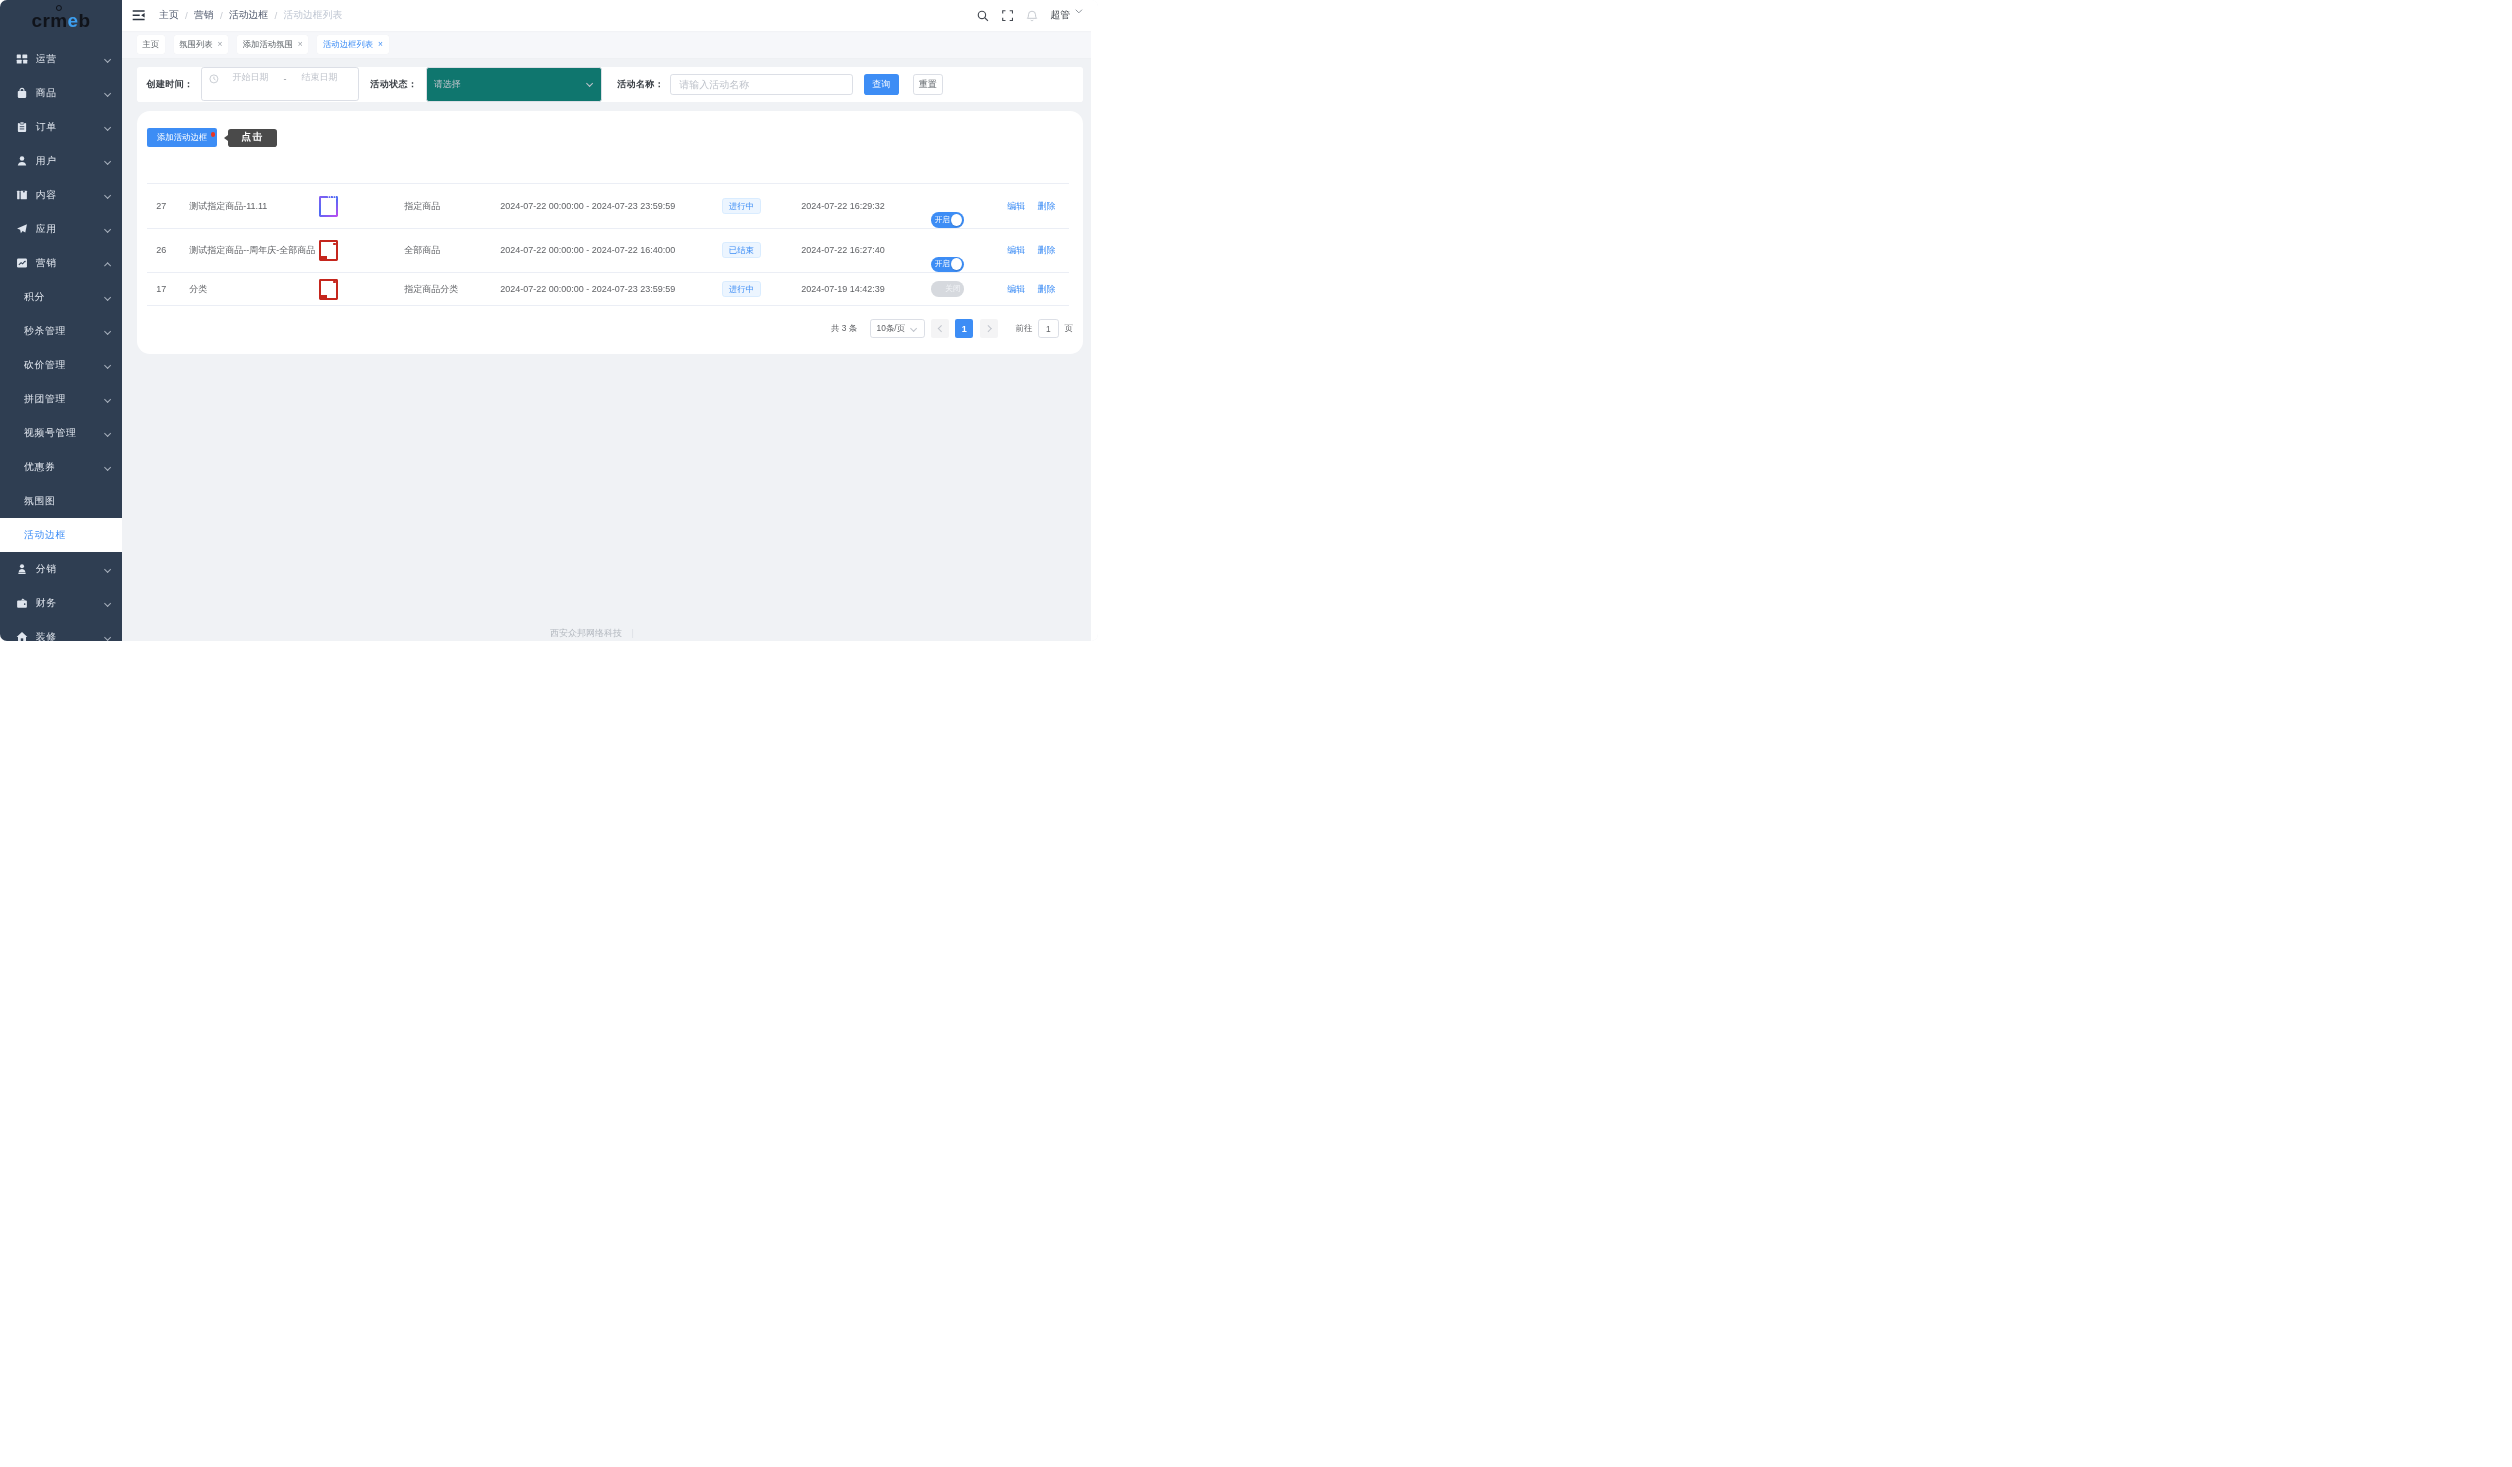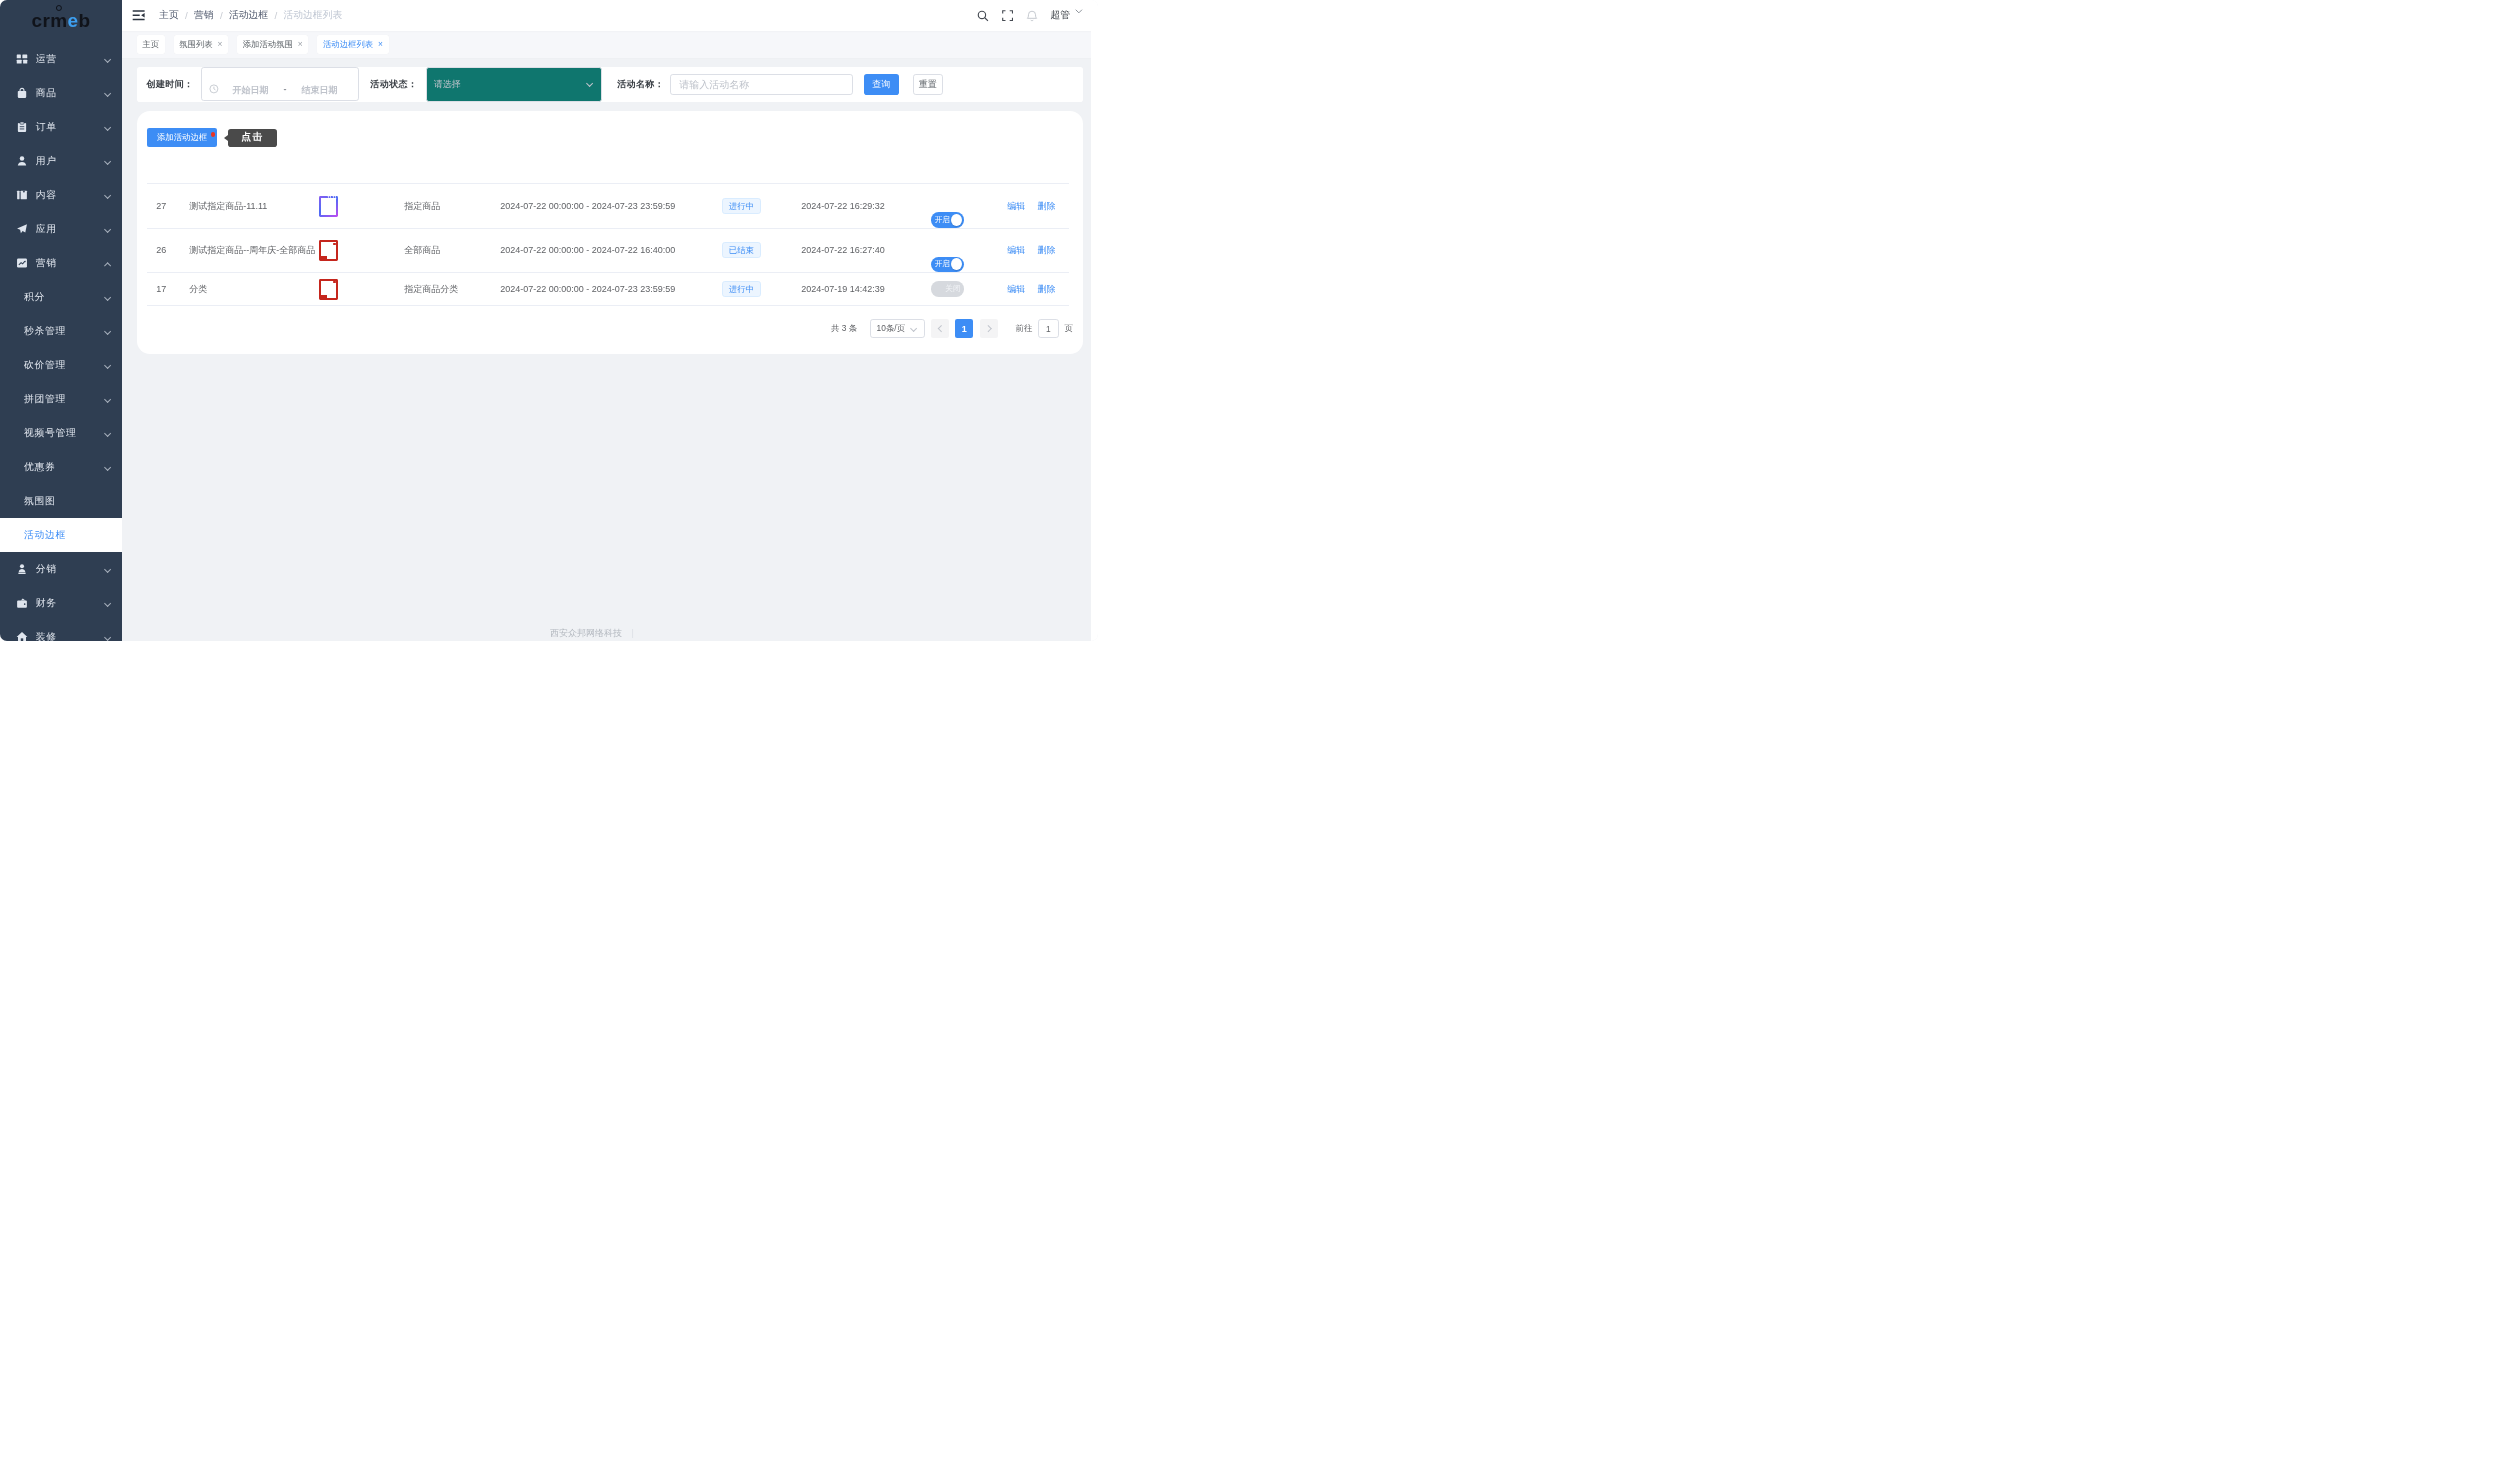--- a/index.html
+++ b/index.html
@@ -57,21 +57,21 @@
   .tab-chip.active{color:var(--primary);}
   .tab-chip.active .tab-close{color:var(--primary);}
 
   .content{position:relative;height:calc(100% - 59px);}
 
   
   .filter-card{margin:7.7px 14.7px 0 14.7px;height:35px;background:#fff;border-radius:2.8px;
                display:flex;align-items:center;padding:0 9.8px;}
   .flt-label{font-size:9px;font-weight:700;color:#3a3f45;white-space:nowrap;letter-spacing:0.4px;}
   .date-range{width:158px;height:21px;border:0.7px solid var(--border);border-radius:2.8px;
-              display:flex;align-items:flex-start;padding:16px 7px;margin:0 11.2px 0 7.7px;background:#fff;font-weight:bold;}
+              display:flex;align-items:flex-end;padding:16px 7px;margin:0 11.2px 0 7.7px;background:#fff;}
   .date-range .ph{flex:1;text-align:center;font-size:9px;color:#bfc3cb;white-space:nowrap;}
   .date-sep{color:#8f949b;font-size:9px;padding:0 1.4px;}
   .sel{width:176px;height:35px;border:0.7px solid var(--border);border-radius:2.8px;display:flex;
        align-items:center;padding:0 7px;margin:0 15.4px 0 8.4px;background:#0f766e;cursor:pointer;}
   .sel .ph{flex:1;font-size:9px;color:#bfc3cb;}
   .sel-arrow{width:7px;height:7px;position:relative;}
   .sel-arrow::before{content:'';position:absolute;left:0.7px;top:0.7px;width:4.2px;height:4.2px;
        border-right:0.9px solid var(--muted);border-bottom:0.9px solid var(--muted);transform:rotate(45deg);}
   .txt-input{width:183px;height:21px;border:0.7px solid var(--border);border-radius:2.8px;
        padding:0 7.7px;font-size:10px;color:#3a3f45;margin:0 10.5px 0 6.3px;outline:none;

